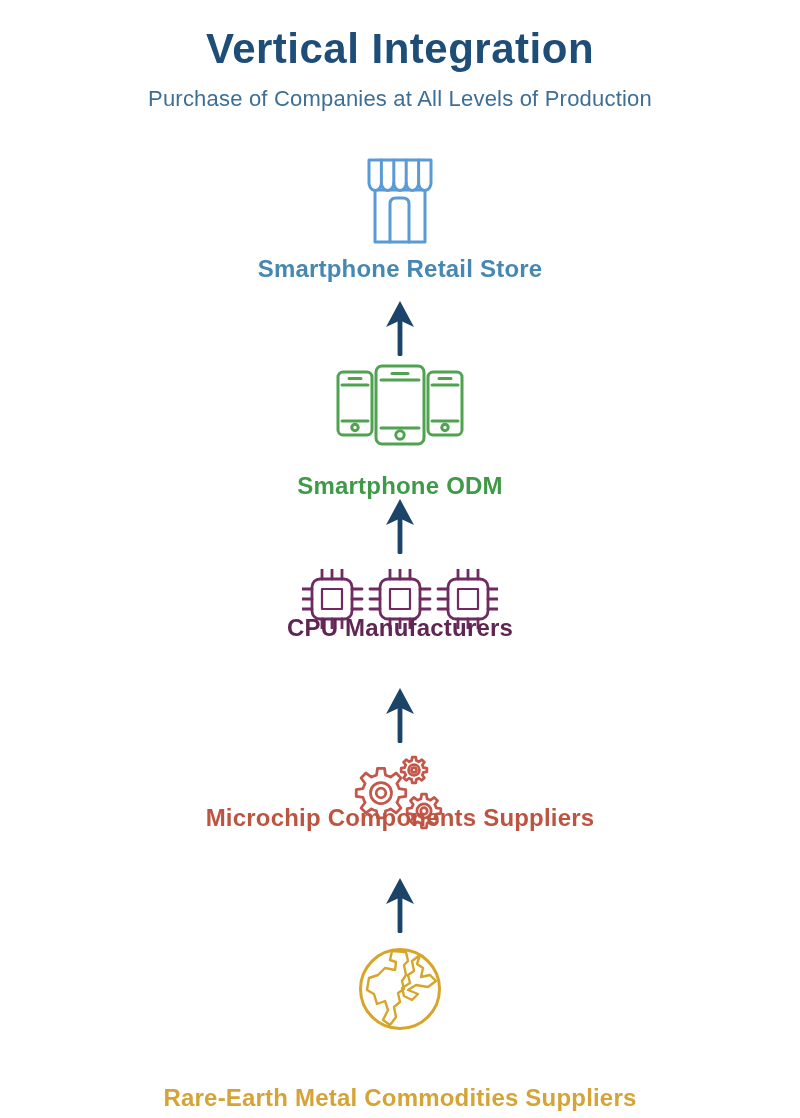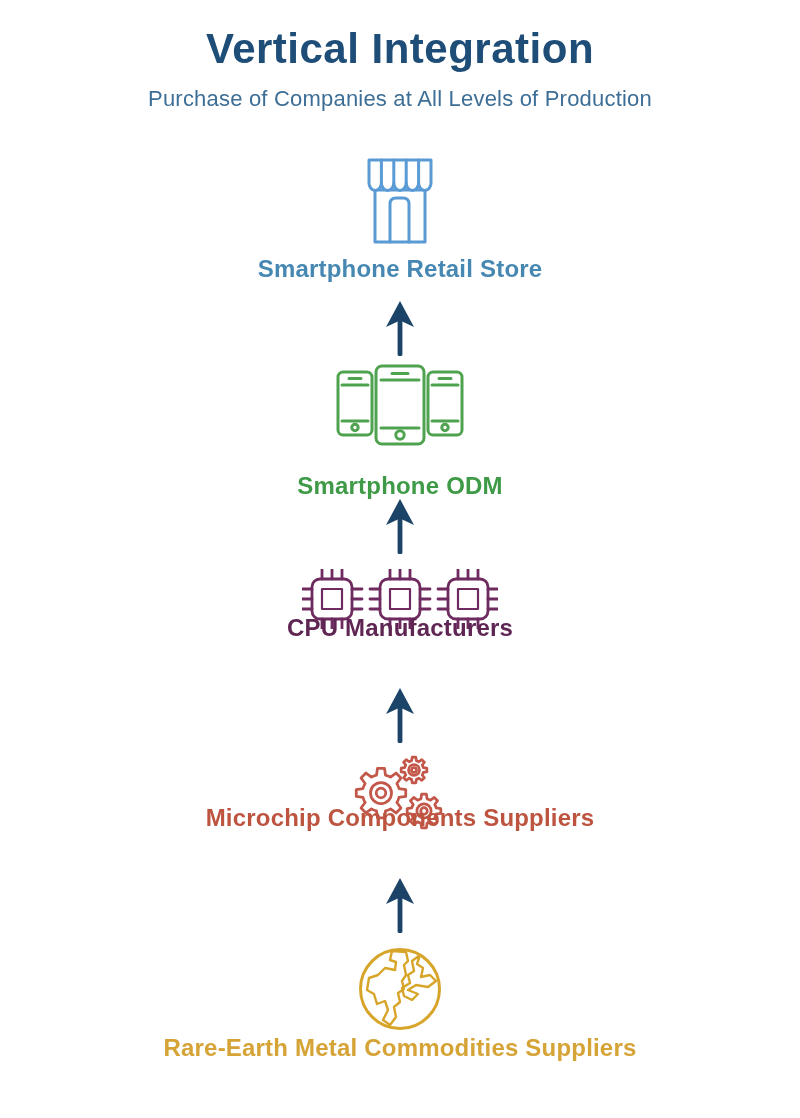--- a/index.html
+++ b/index.html
@@ -59,21 +59,21 @@
   #row-icon-phones  { top: 364px; }
   #row-label-1      { top: 472px; }
   #row-arrow-1      { top: 498px; }
   #row-icon-cpu     { top: 569px; }
   #row-label-2      { top: 614px; }
   #row-arrow-2      { top: 687px; }
   #row-icon-gears   { top: 753px; }
   #row-label-3      { top: 804px; }
   #row-arrow-3      { top: 877px; }
   #row-icon-globe   { top: 947px; }
-  #row-label-4      { top: 1034px; }
+  #row-label-4      { top: 1084px; }
 </style>
 </head>
 <body>
 
 <div class="stage">
 
   <div class="row" id="row-subtitle">
     <div class="subtitle" style="color: rgb(61, 110, 150);">Purchase of Companies at All Levels of Production</div>
   </div>
   <div class="row" id="row-title">

